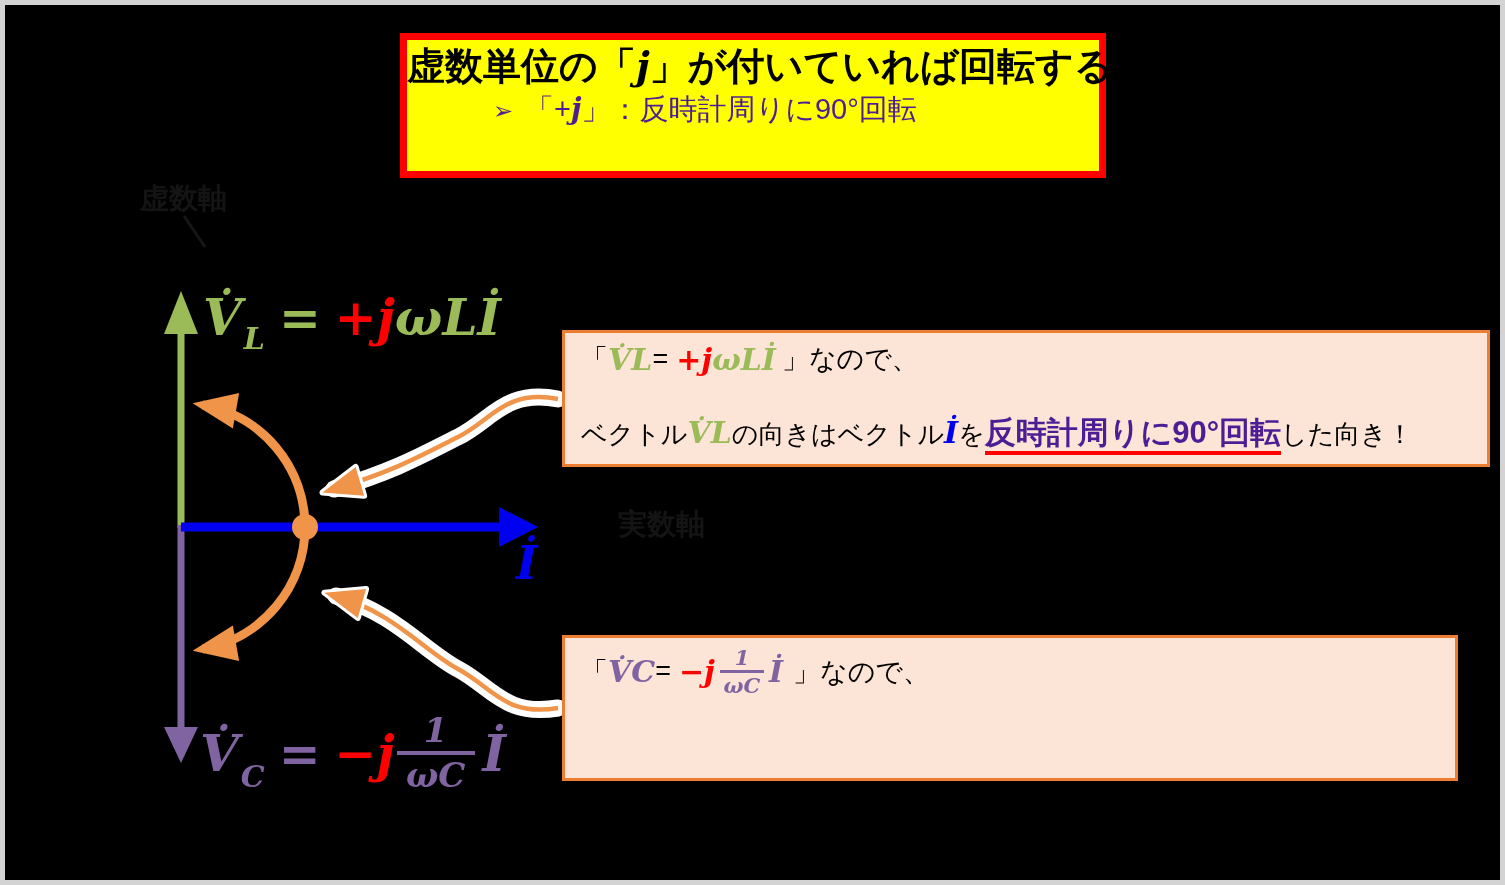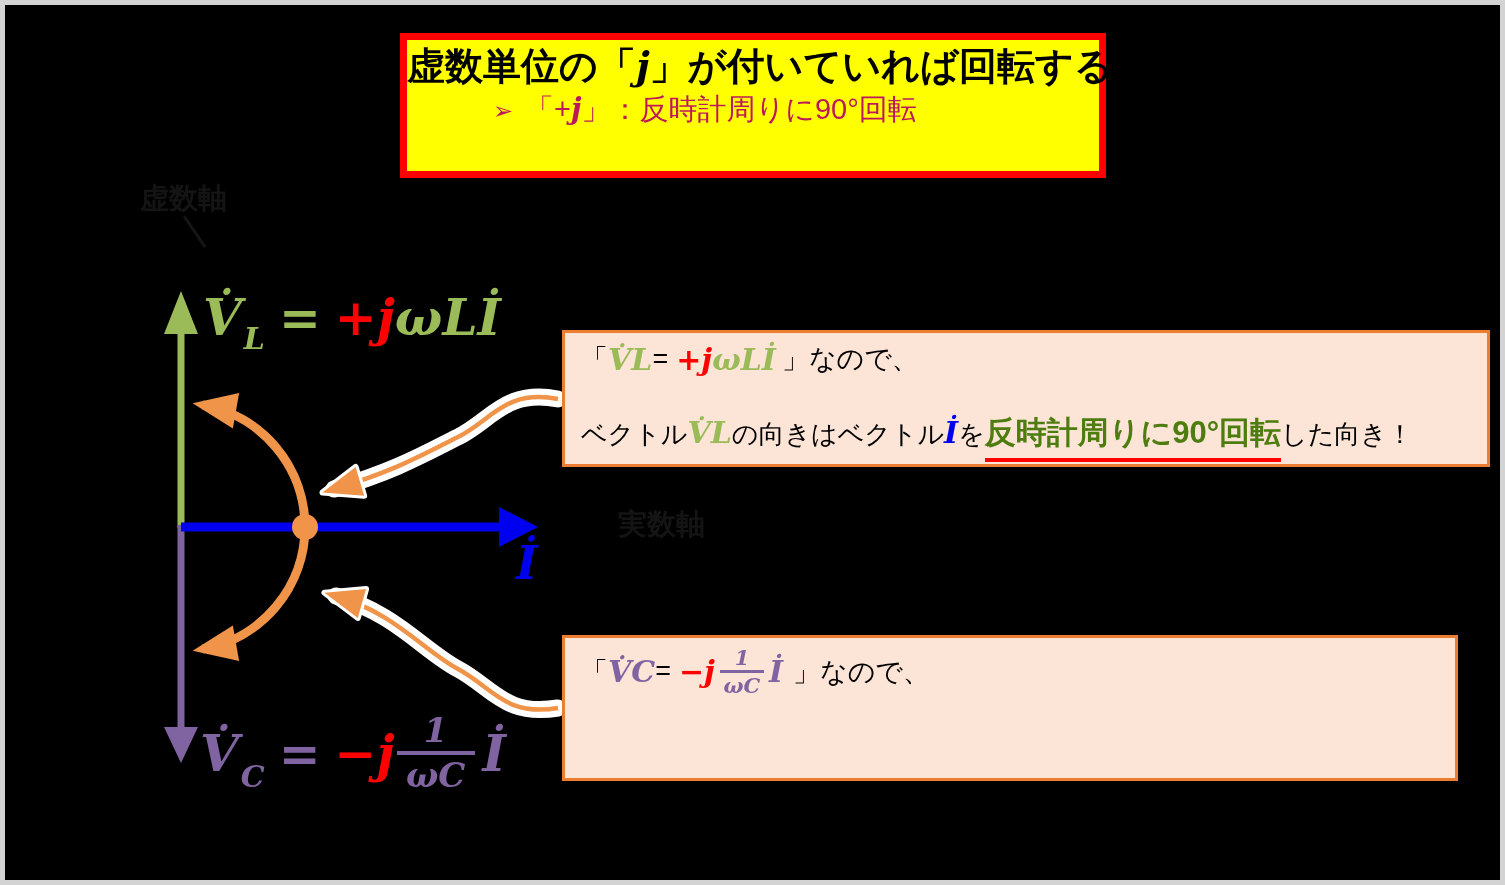--- a/index.html
+++ b/index.html
@@ -8,21 +8,21 @@
   .frame{position:absolute;inset:0;border:5px solid #d3d3d3;box-sizing:border-box;
          pointer-events:none;z-index:60;}
   .abs{position:absolute;}
 
   
   .banner{left:400px;top:33px;width:706px;height:145px;background:#ffff00;
           border:7px solid #ff0000;box-sizing:border-box;z-index:10;}
   .banner-title{margin-top:6px;text-align:left;font-size:38px;font-weight:800;
                 color:#000;line-height:1.05;white-space:nowrap;}
   .serif-j{font-family:"DejaVu Serif","Liberation Serif",serif;font-style:italic;font-weight:700;}
-  .bullet-list{margin:5px 16px 0 86px;color:#be185d;}
+  .bullet-list{margin:5px 16px 0 86px;color:#4c1d95;}
   .bullet{font-size:29px;line-height:35px;white-space:nowrap;}
   .bullet .marker{font-family:"DejaVu Sans",sans-serif;font-size:24px;margin-right:12px;}
 
   
   .math{font-family:"DejaVu Serif","Liberation Serif",serif;font-style:italic;font-weight:700;
         white-space:nowrap;}
   .f-vl{left:203px;top:288px;font-size:50px;color:#9bbb59;z-index:5;}
   .f-vc{left:200px;top:700px;height:106px;font-size:50px;color:#8064a2;z-index:5;
         display:flex;align-items:center;}
   .msub{font-size:30px;vertical-align:-14px;margin:0 14px 0 2px;}
@@ -46,22 +46,22 @@
   .co1{left:562px;top:330px;width:928px;height:137px;}
   .co2{left:562px;top:635px;width:896px;height:146px;}
   .co-line1{font-size:27px;white-space:nowrap;display:flex;align-items:center;}
   .co-line2{font-size:26px;white-space:nowrap;}
   .cf{font-family:"DejaVu Serif","Liberation Serif",serif;font-style:italic;font-weight:700;
       font-size:30px;}
   .green{color:#9bbb59;} .purple{color:#8064a2;} .blue{color:#0000f0;}
   .cfrac{display:inline-flex;flex-direction:column;align-items:center;margin:0 5px;
          font-size:21px;line-height:1.1;}
   .cfrac .bar{width:44px;height:3px;background:#8064a2;margin:1px 0;}
-  .em-red{color:#4d7c0f;font-weight:800;font-size:31px;border-bottom:4px solid #ff0000;
-          padding-bottom:8px;}
+  .em-red{color:#4c1d95;font-weight:800;font-size:31px;border-bottom:4px solid #ff0000;
+          padding-bottom:1px;}
   .q{color:#000;}
 
   svg.diagram{position:absolute;left:0;top:0;z-index:3;}
 </style>
 </head>
 <body>
 
 <div class="canvas">
 
   <svg class="diagram" width="1505" height="885" viewBox="0 0 1505 885">

